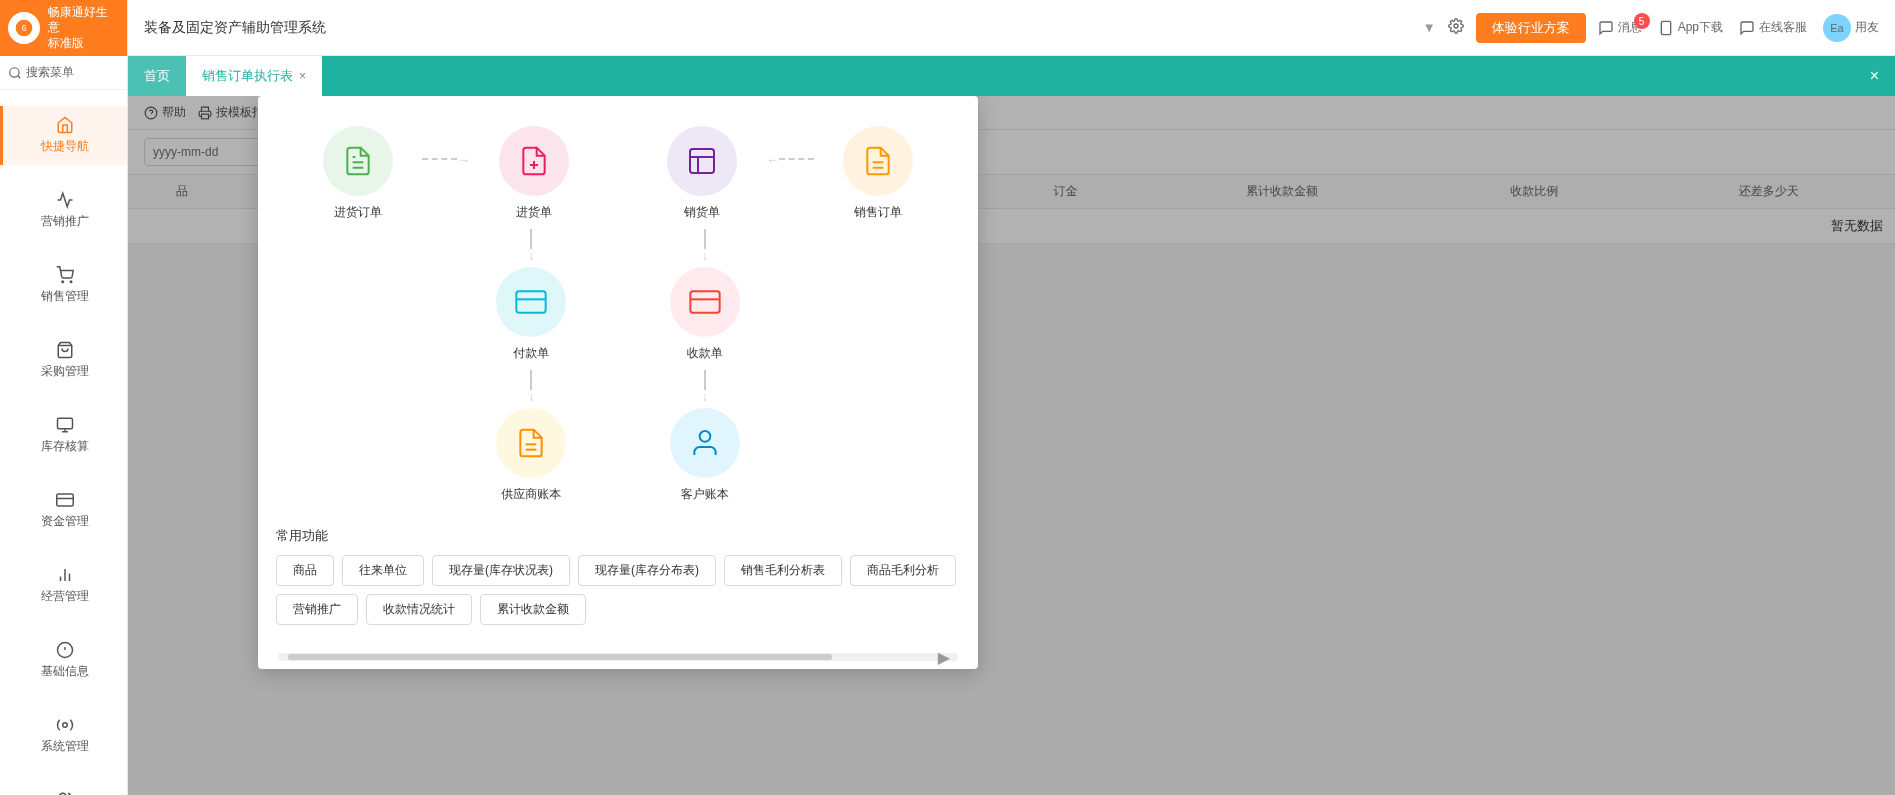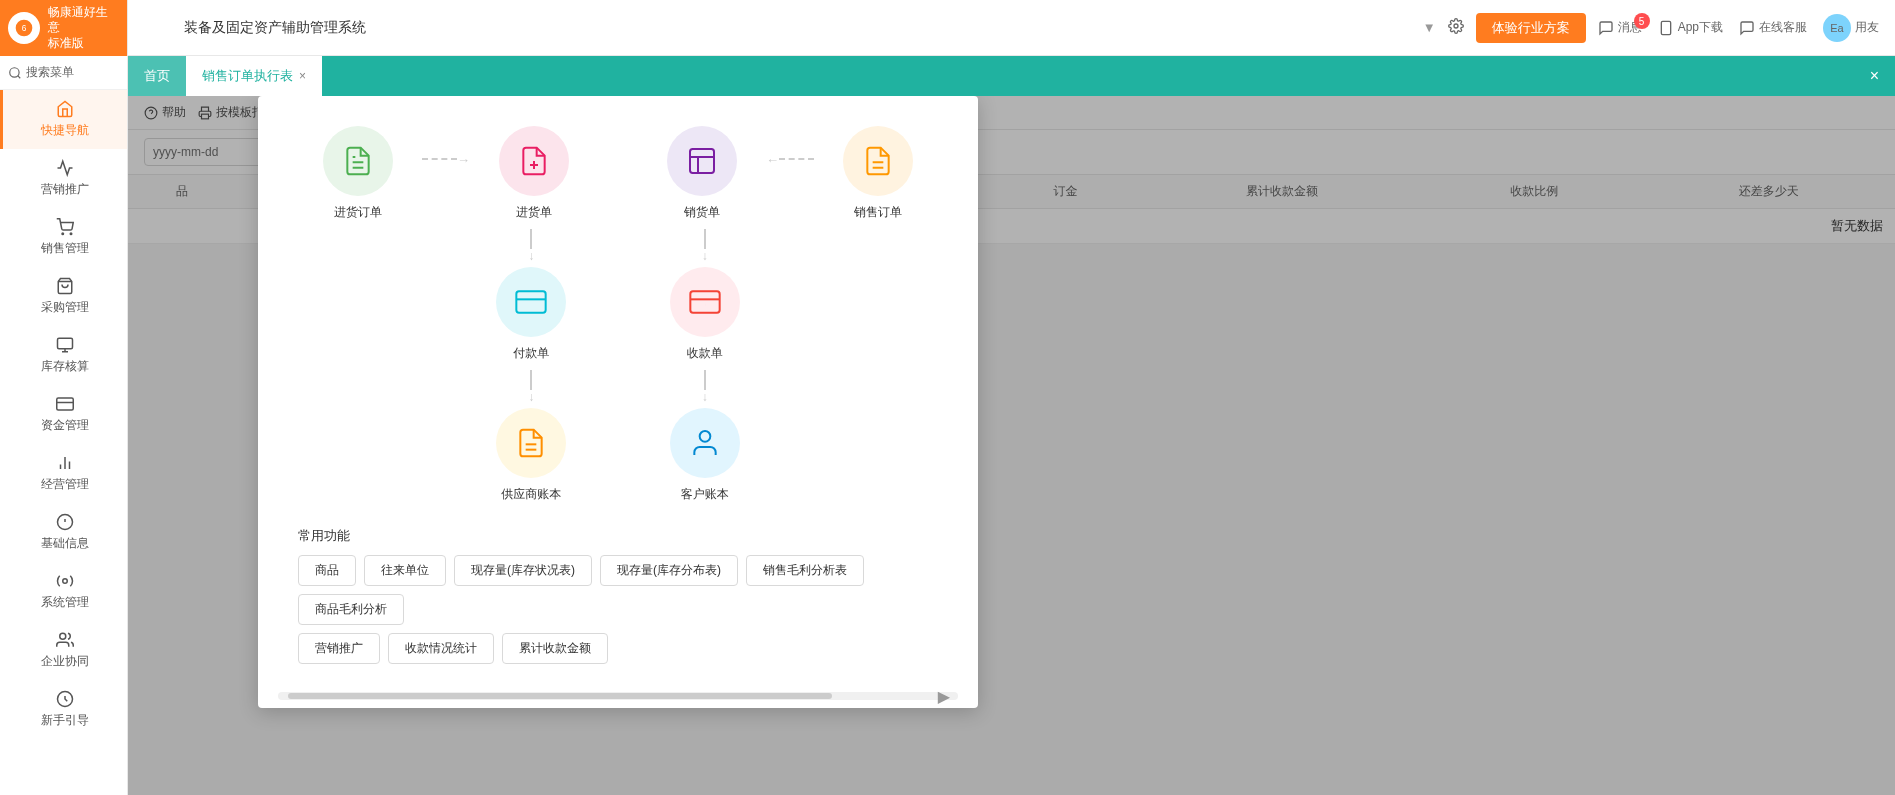--- a/index.html
+++ b/index.html
@@ -10,30 +10,30 @@
 
     
     .sidebar { width: 128px; background: #fff; border-right: 1px solid #e8e8e8; display: flex; flex-direction: column; flex-shrink: 0; }
     .sidebar-logo { background: #ff7c1f; padding: 12px 8px; display: flex; align-items: center; gap: 8px; height: 56px; }
     .sidebar-logo-icon { width: 32px; height: 32px; background: #fff; border-radius: 50%; display: flex; align-items: center; justify-content: center; }
     .sidebar-logo-icon svg { width: 20px; height: 20px; }
     .sidebar-logo-text { color: #fff; font-size: 12px; line-height: 1.3; }
     .sidebar-search { padding: 8px; border-bottom: 1px solid #f0f0f0; display: flex; align-items: center; gap: 4px; cursor: pointer; color: #666; font-size: 12px; }
     .sidebar-search svg { width: 14px; height: 14px; }
     .sidebar-nav { flex: 1; overflow-y: auto; }
-    .sidebar-item { display: flex; flex-direction: column; align-items: center; padding: 10px 4px; cursor: pointer; color: #555; font-size: 12px; border-left: 3px solid transparent; gap: 4px; }
+    .sidebar-item { display: flex; flex-direction: column; align-items: center; padding: 10px 4px; cursor: pointer; color: #555; font-size: 12px; border-left: 3px solid transparent; gap: 4px; margin-top: 16px; }
     .sidebar-item.active { background: #fff5ee; color: #ff7c1f; border-left-color: #ff7c1f; }
     .sidebar-item svg { width: 18px; height: 18px; }
 
     
     .main-content { flex: 1; display: flex; flex-direction: column; overflow: hidden; }
 
     
     .topbar { height: 56px; background: #fff; border-bottom: 1px solid #e8e8e8; display: flex; align-items: center; padding: 0 16px; gap: 12px; }
-    .topbar-title { font-size: 14px; color: #333; font-weight: 500; flex: 1; margin-left: 40px; }
+    .topbar-title { font-size: 14px; color: #333; font-weight: 500; flex: 1; }
     .topbar-actions { display: flex; align-items: center; gap: 16px; margin-left: auto; }
     .topbar-btn-primary { background: #ff7c1f; color: #fff; border: none; padding: 6px 16px; border-radius: 4px; cursor: pointer; font-size: 13px; }
     .topbar-icon-btn { display: flex; align-items: center; gap: 4px; color: #666; font-size: 12px; cursor: pointer; position: relative; }
     .badge { background: #ff4d4f; color: #fff; border-radius: 10px; padding: 0 5px; font-size: 10px; position: absolute; top: -6px; right: -8px; min-width: 16px; height: 16px; display: flex; align-items: center; justify-content: center; }
     .gear-icon { cursor: pointer; color: #666; }
     .user-avatar { width: 28px; height: 28px; background: #7dd3fc; border-radius: 50%; display: flex; align-items: center; justify-content: center; font-size: 11px; color: #666; }
 
     
     .tabbar { height: 40px; background: #20b2a0; display: flex; align-items: stretch; }
     .tab { padding: 0 16px; display: flex; align-items: center; gap: 6px; cursor: pointer; color: rgba(255,255,255,0.8); font-size: 13px; white-space: nowrap; }
@@ -78,21 +78,21 @@
     .flow-circle.pink { background: #fce4ec; color: #e91e63; }
     .flow-circle.purple { background: #ede7f6; color: #7b1fa2; }
     .flow-circle.orange { background: #fff3e0; color: #ff9800; }
     .flow-circle.teal { background: #e0f7fa; color: #00bcd4; }
     .flow-circle.red { background: #ffebee; color: #f44336; }
     .flow-circle.amber { background: #fff8e1; color: #ff8f00; }
     .flow-circle.lightblue { background: #e1f5fe; color: #0288d1; }
     .flow-label { font-size: 12px; color: #333; text-align: center; }
 
     
-    .common-section { padding: 0 40px 20px; }
+    .common-section { padding: 0 18px 20px; }
     .common-title { font-size: 13px; color: #333; margin-bottom: 10px; font-weight: 500; }
     .common-btns { display: flex; flex-wrap: wrap; gap: 8px; }
     .common-btn { border: 1px solid #d9d9d9; background: #fff; color: #333; padding: 6px 16px; border-radius: 4px; cursor: pointer; font-size: 12px; }
     .modal-scrollbar { height: 8px; background: #f0f0f0; margin: 8px 20px; border-radius: 4px; display: flex; align-items: center; }
     .modal-scrollbar-thumb { width: 80%; height: 6px; background: #ccc; border-radius: 3px; margin-left: 10px; }
   </style>
 </head>
 <body>
 
 <div class="app-wrapper">

